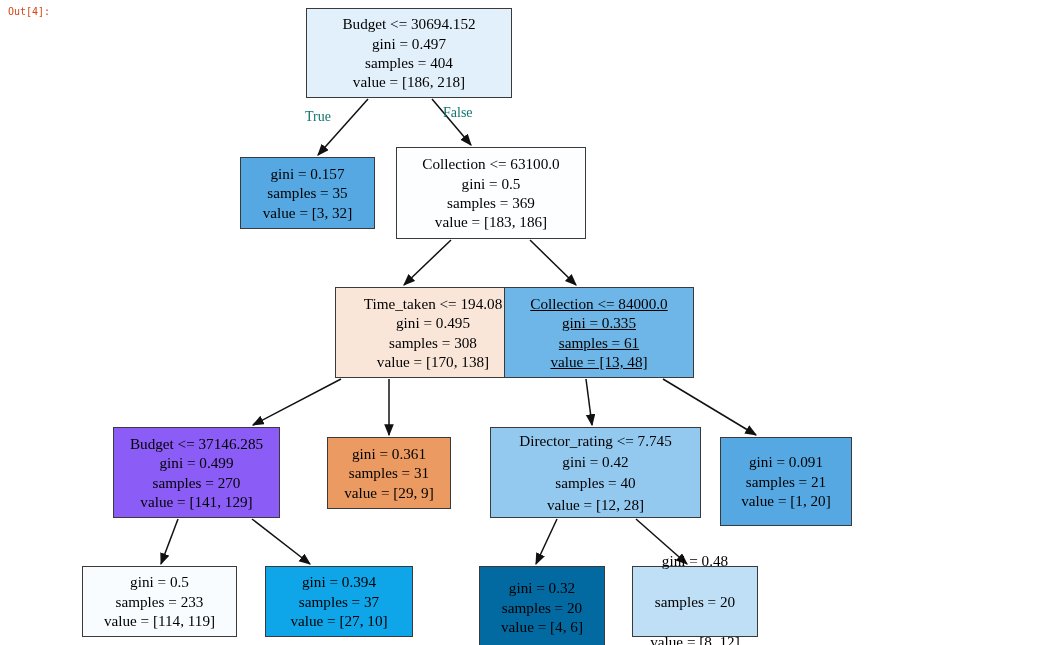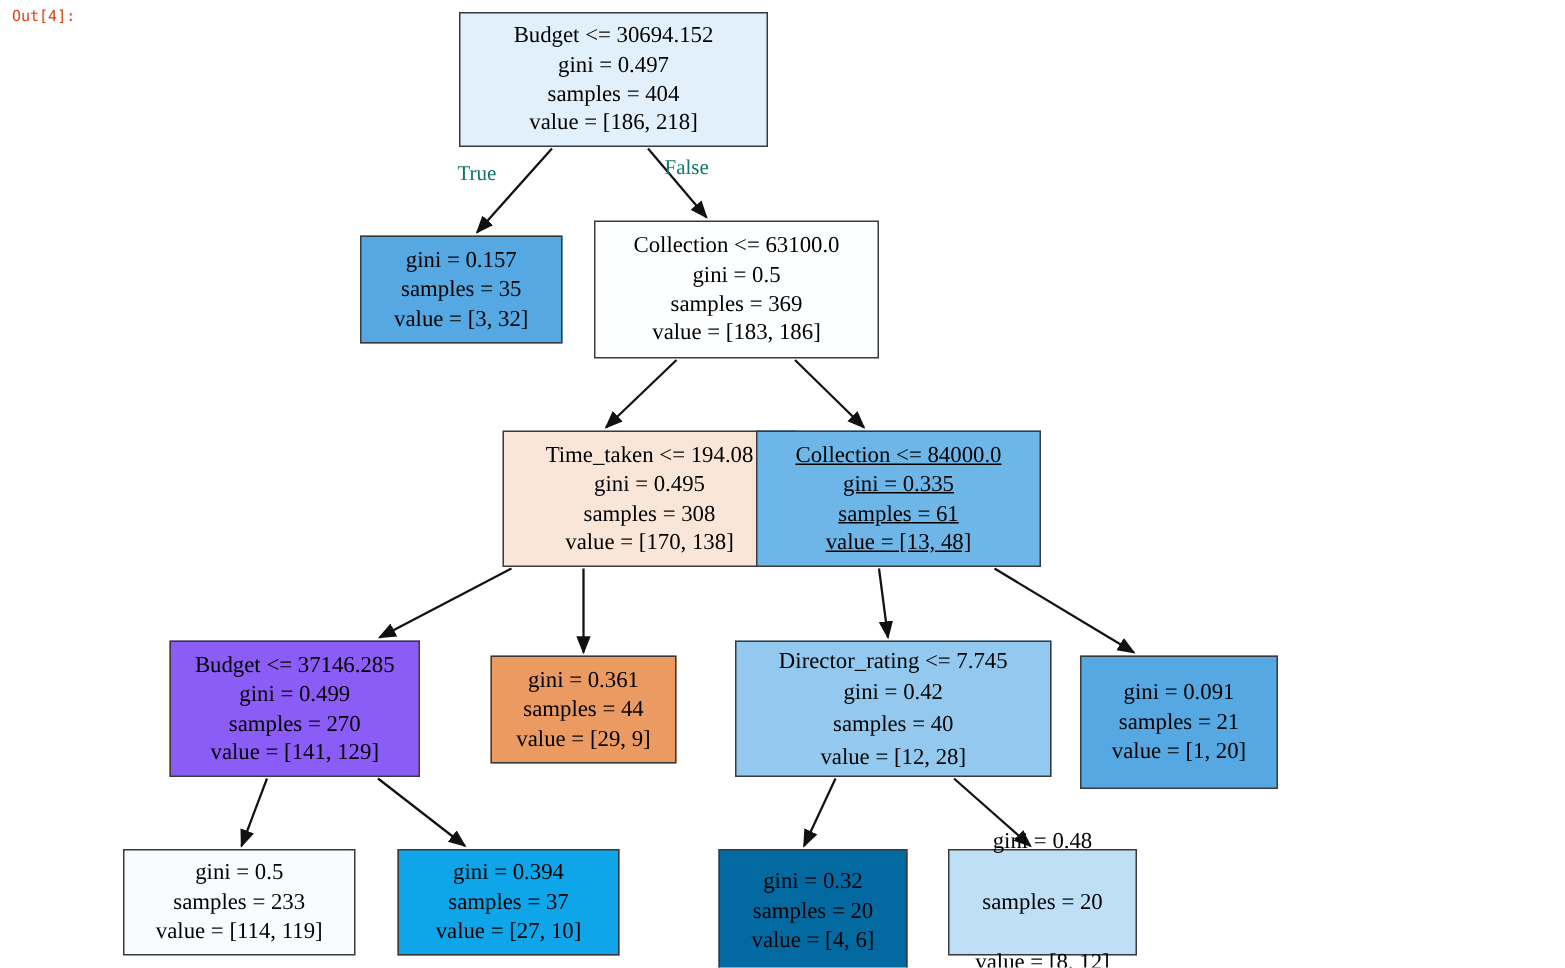--- a/index.html
+++ b/index.html
@@ -86,21 +86,21 @@
         <span class="ln">value = [13, 48]</span>
       </div>
       <div class="node" style="left: 113px; top: 427px; width: 167px; height: 91px; background: #8b5cf6;">
         <span class="ln">Budget &lt;= 37146.285</span>
         <span class="ln">gini = 0.499</span>
         <span class="ln">samples = 270</span>
         <span class="ln">value = [141, 129]</span>
       </div>
       <div class="node" style="left: 327px; top: 437px; width: 124px; height: 72px; background: rgb(235, 154, 97);">
         <span class="ln">gini = 0.361</span>
-        <span class="ln">samples = 44</span>
+        <span class="ln">samples = 31</span>
         <span class="ln">value = [29, 9]</span>
       </div>
       <div class="node" style="left: 490px; top: 427px; width: 211px; height: 91px; background: rgb(147, 201, 239); justify-content: space-between;">
         <span class="ln">Director_rating &lt;= 7.745</span>
         <span class="ln">gini = 0.42</span>
         <span class="ln">samples = 40</span>
         <span class="ln">value = [12, 28]</span>
       </div>
       <div class="node" style="left: 720px; top: 437px; width: 132px; height: 89px; background: rgb(85, 168, 226);">
         <span class="ln">gini = 0.091</span>

